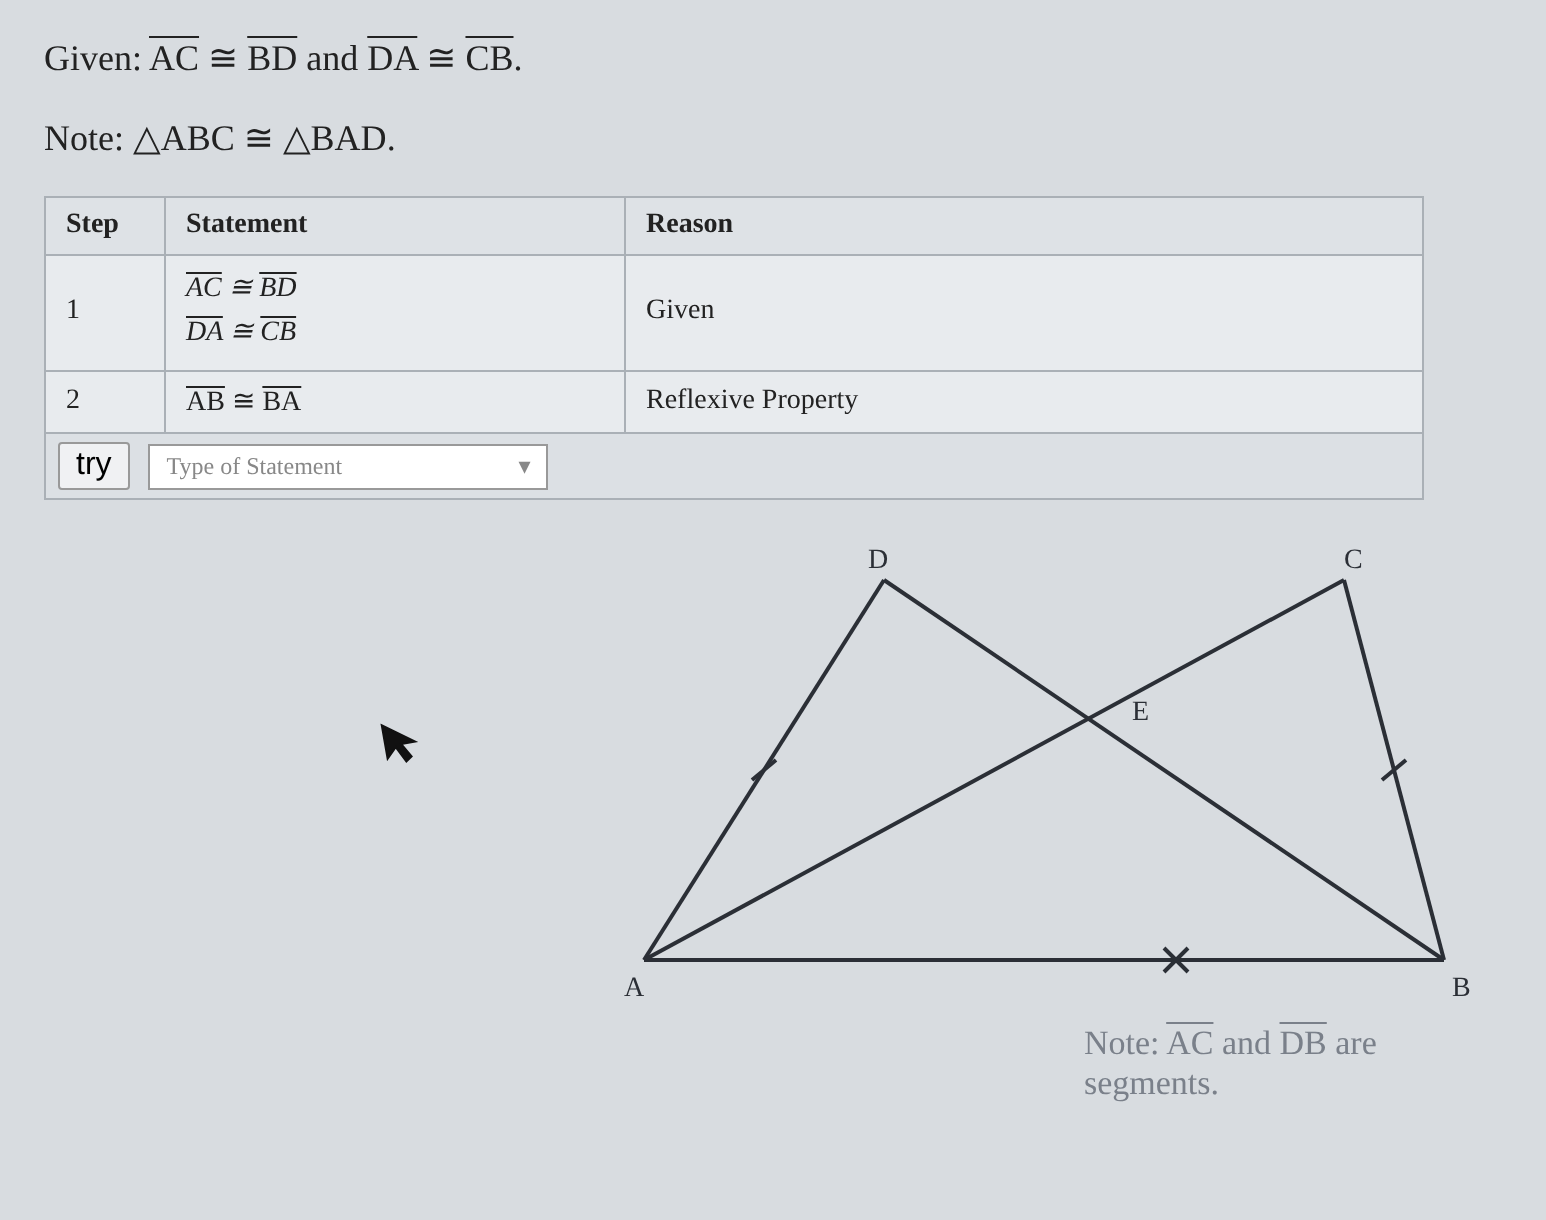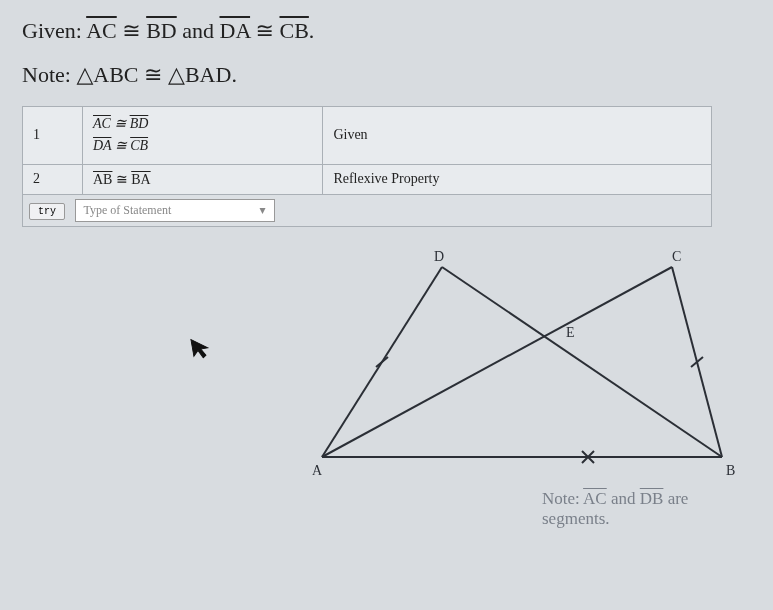--- a/index.html
+++ b/index.html
@@ -5,21 +5,21 @@
 * { box-sizing: border-box; margin: 0; padding: 0; }
 body {
   width: 773px;
   height: 610px;
   background: #d8dce0;
   font-family: Georgia, 'Times New Roman', serif;
   color: #222;
   padding: 18px 22px;
   position: relative;
 }
-.given, .prove { font-size: 22px; margin-bottom: 18px; }
+.given, .prove { font-size: 18px; margin-bottom: 18px; }
 .over { text-decoration: overline; }
 .cong { font-style: normal; }
 .proof-table {
   border-collapse: collapse;
   width: 690px;
   margin-top: 10px;
   font-size: 14px;
 }
 .proof-table th, .proof-table td {
   border: 1px solid #aab0b6;
@@ -34,22 +34,22 @@
 .step-col { width: 60px; text-align: center; }
 .stmt-col { width: 230px; }
 .reason-col { width: auto; }
 .stmt-cell { text-align: center; }
 .stacked { line-height: 1.6; font-style: italic; }
 .controls-row td { padding: 4px 6px; background: #dce0e4; }
 .try-btn {
   border: 1px solid #999;
   background: #f0f1f3;
   padding: 2px 8px;
-  font-size: 10px;
-  font-family: Liberation Mono, monospace;
+  font-size: 16px;
+  font-family: Liberation Sans, sans-serif;
   border-radius: 2px;
   cursor: pointer;
 }
 .type-select {
   border: 1px solid #999;
   background: #ffffff;
   color: #888;
   padding: 3px 8px;
   font-size: 12px;
   width: 200px;
@@ -93,20 +93,25 @@
   <span class="over">DA</span><span class="cong"> ≅ </span><span class="over">CB</span><span>.</span>
 </div>
 
 <div class="prove">
   <span>Note: </span>
   △<span>ABC</span><span class="cong"> ≅ </span>△<span>BAD</span><span>.</span>
 </div>
 
 <table class="proof-table">
   <tbody>
+      <tr>
+    <th class="step-col">Step</th>
+    <th class="stmt-col">Statement</th>
+    <th class="reason-col">Reason</th>
+  </tr>
   <tr>
     <td class="step-col">1</td>
     <td class="stmt-cell stacked">
       <div><span class="over">AC</span><span> ≅ </span><span class="over">BD</span></div>
       <div><span class="over">DA</span><span> ≅ </span><span class="over">CB</span></div>
     </td>
     <td>Given</td>
   </tr>
   <tr>
     <td class="step-col">2</td>

